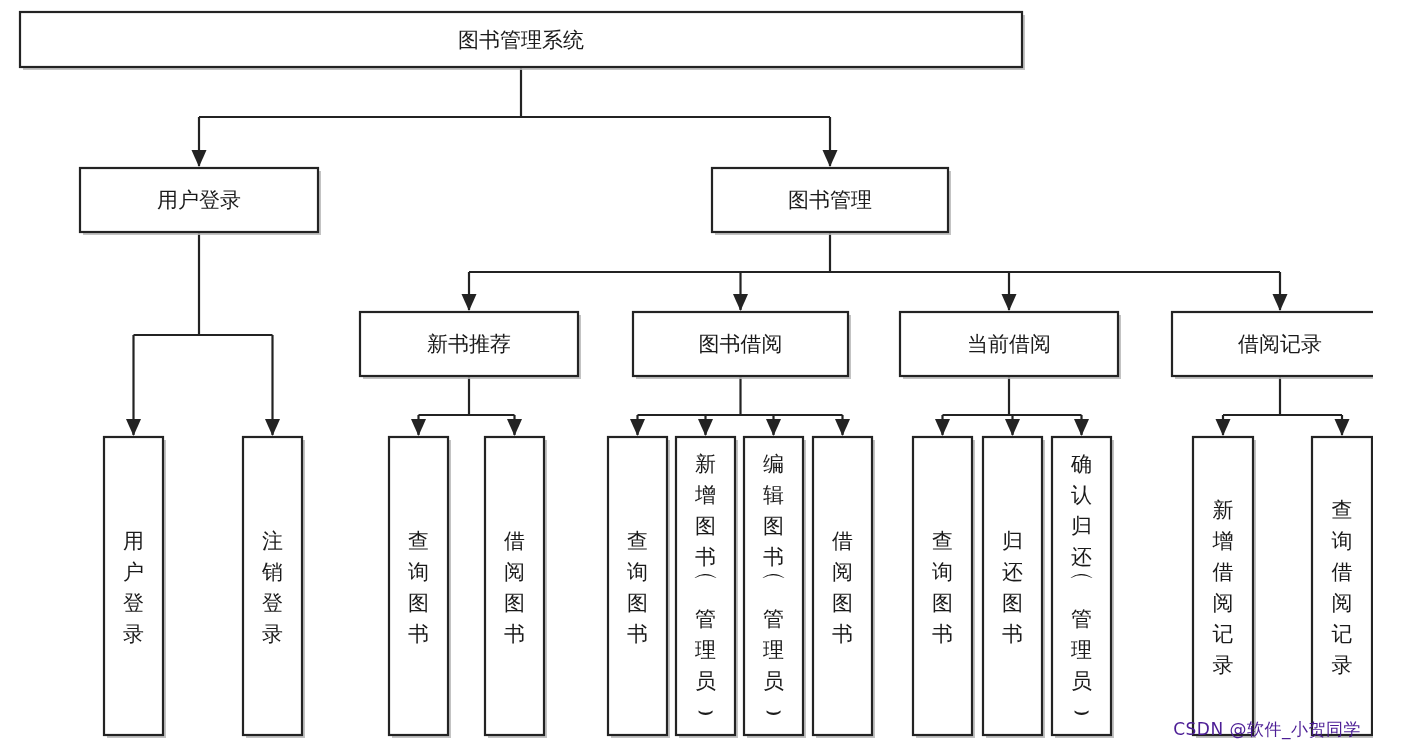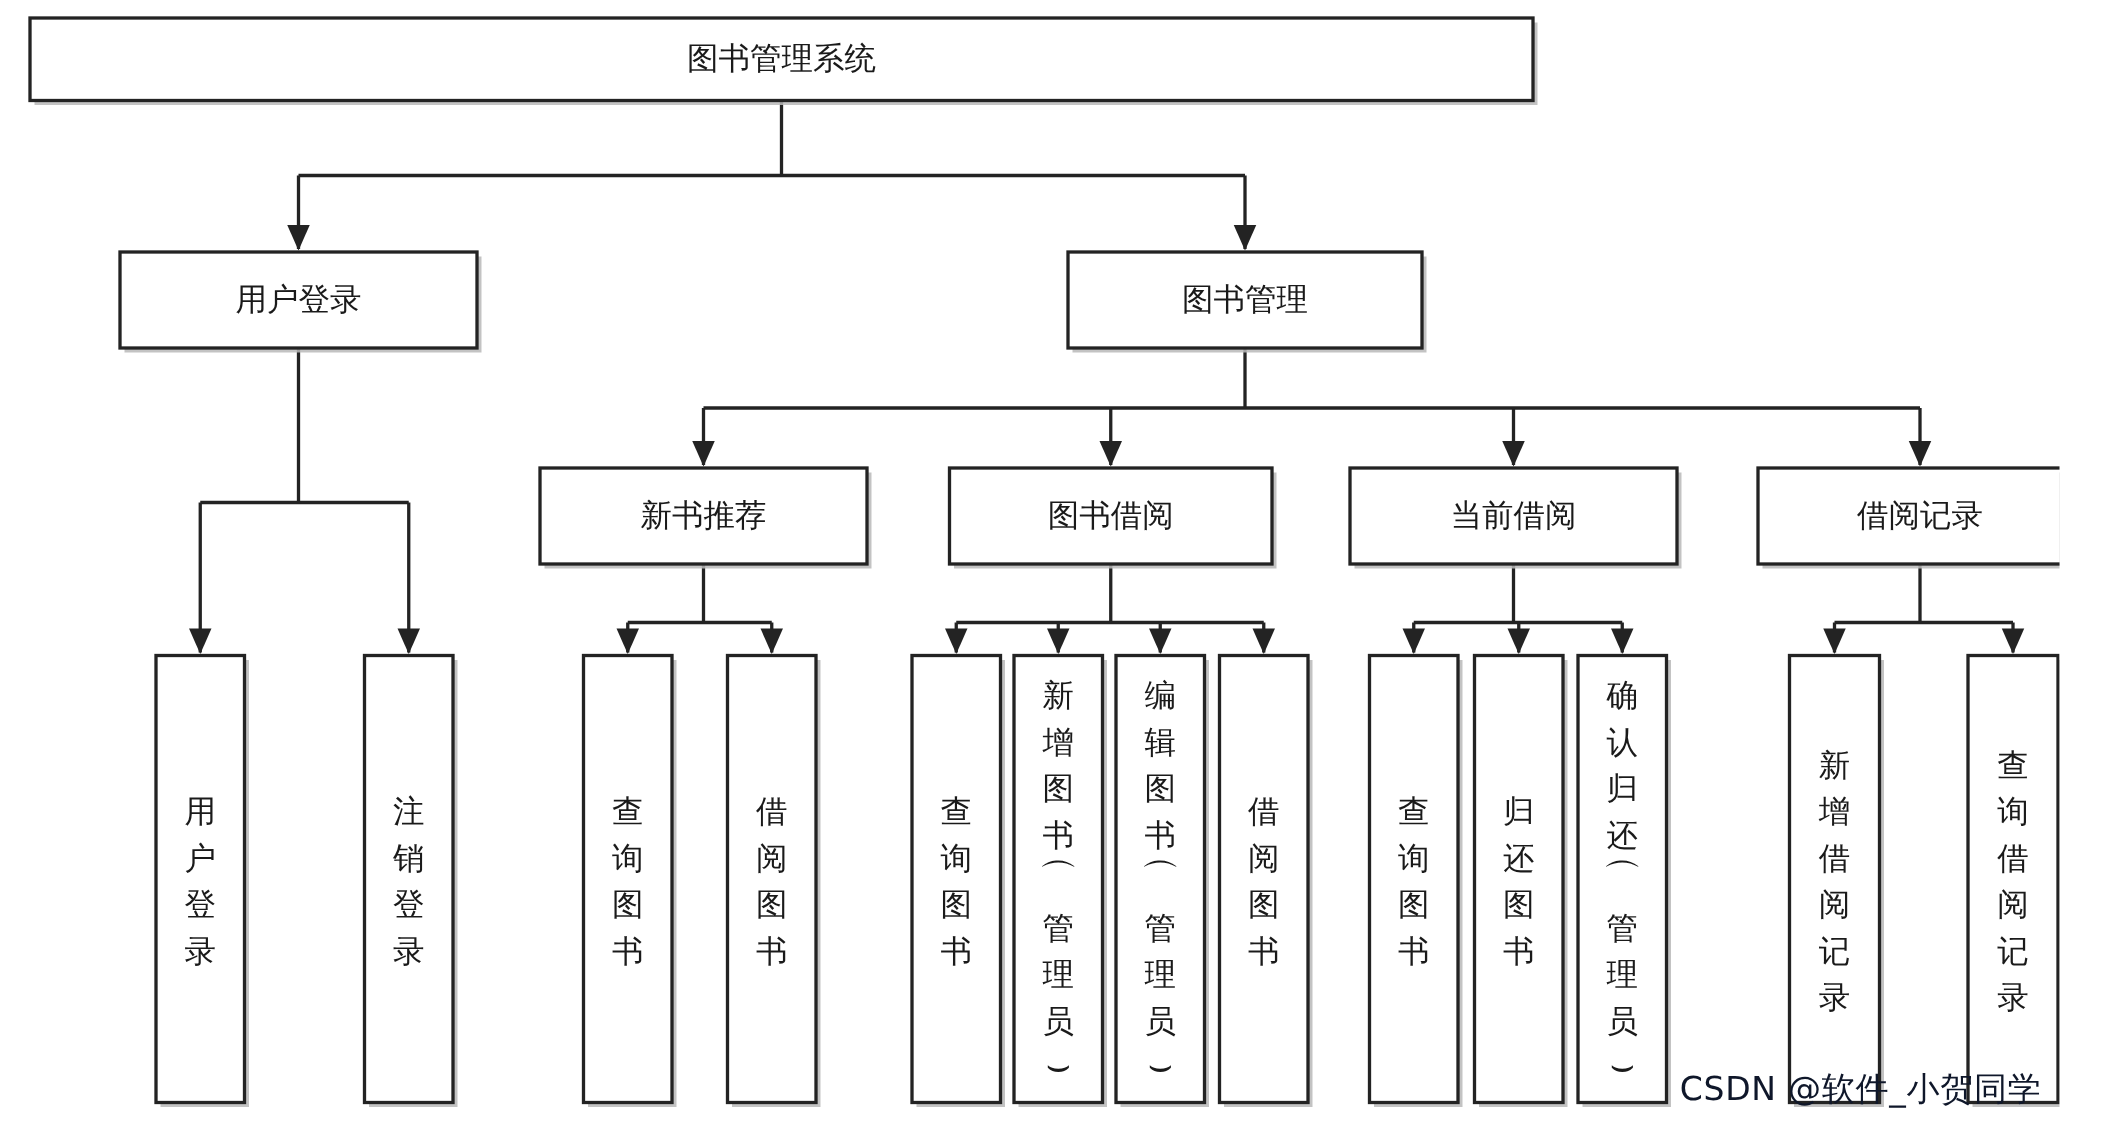--- a/index.html
+++ b/index.html
@@ -55,23 +55,23 @@
   .node-label-v {
     fill: #1a1a1a;
     font-family: "DejaVu Sans", "Liberation Sans", sans-serif;
     font-size: 21px;
     text-anchor: middle;
   }
   .watermark {
     position: absolute;
     right: 12px;
     bottom: 6px;
-    color: #0f172a;
+    color: #4c1d95;
     font-family: "DejaVu Sans", "Liberation Sans", sans-serif;
-    font-size: 22px;
+    font-size: 17px;
     letter-spacing: 0.5px;
     white-space: nowrap;
     user-select: none;
   }
 </style>
 </head>
 <body>
 
 <div id="diagram-root">
 

